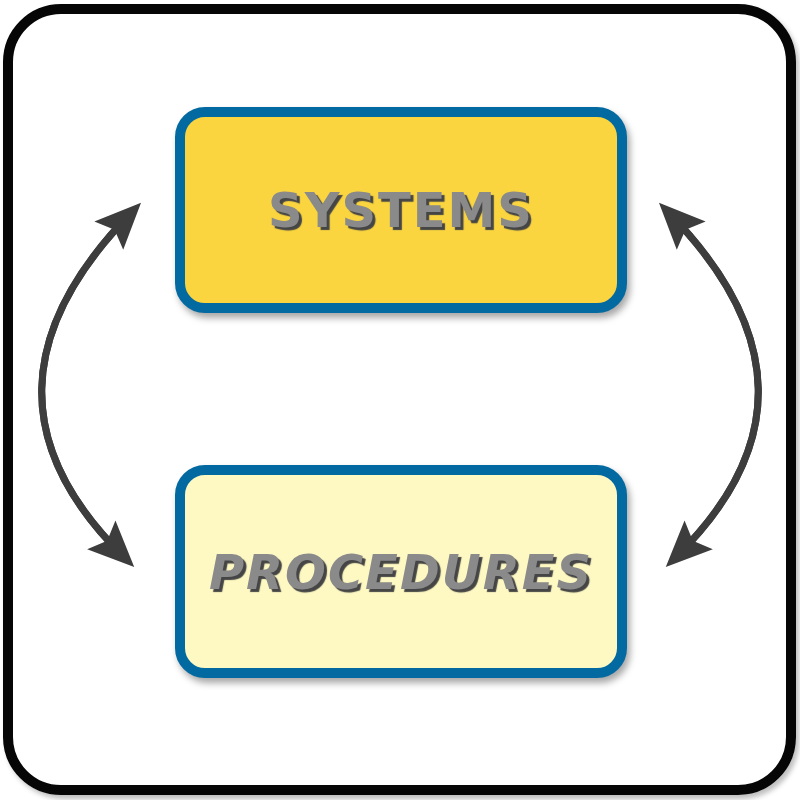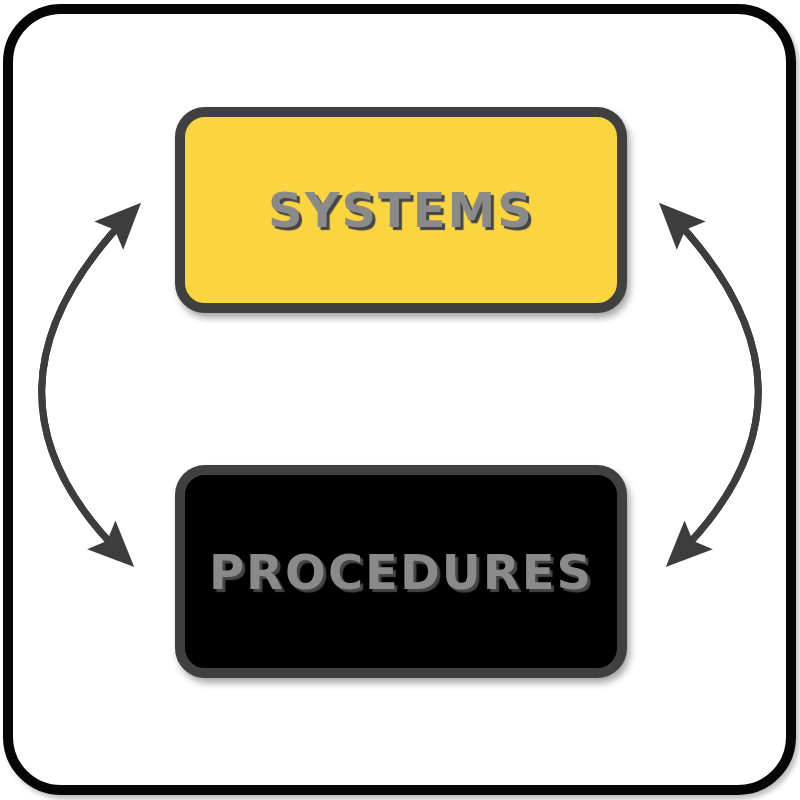--- a/index.html
+++ b/index.html
@@ -34,21 +34,21 @@
     height: 800px;
   }
   .arrow-path {
     fill: none;
     stroke: #3d3d3d;
     stroke-width: 7;
   }
   .node {
     position: absolute;
     box-sizing: border-box;
-    border: 10px solid #404040;
+    border: 10px solid #0369a1;
     border-radius: 30px;
     display: flex;
     align-items: center;
     justify-content: center;
     box-shadow: 3px 5px 7px rgba(0,0,0,0.35);
   }
   .node-systems {
     left: 175px;
     top: 107px;
     width: 452px;
@@ -95,17 +95,17 @@
     <g>
       <path class="arrow-path" d="M 675 558 Q 845 392 668 212" marker-end="url(#arrowhead)"></path>
       <path class="arrow-path" d="M 668 212 Q 845 392 675 558" marker-end="url(#arrowhead)"></path>
     </g>
   </svg>
 
   <div class="node node-systems" style="background-color: rgb(250, 213, 64);">
     <span class="node-label">SYSTEMS</span>
   </div>
 
-  <div class="node node-procedures" style="background-color: #000000;">
+  <div class="node node-procedures" style="background-color: #fef9c3; font-style: italic;">
     <span class="node-label">PROCEDURES</span>
   </div>
 
 </div>
 
 </body></html>

